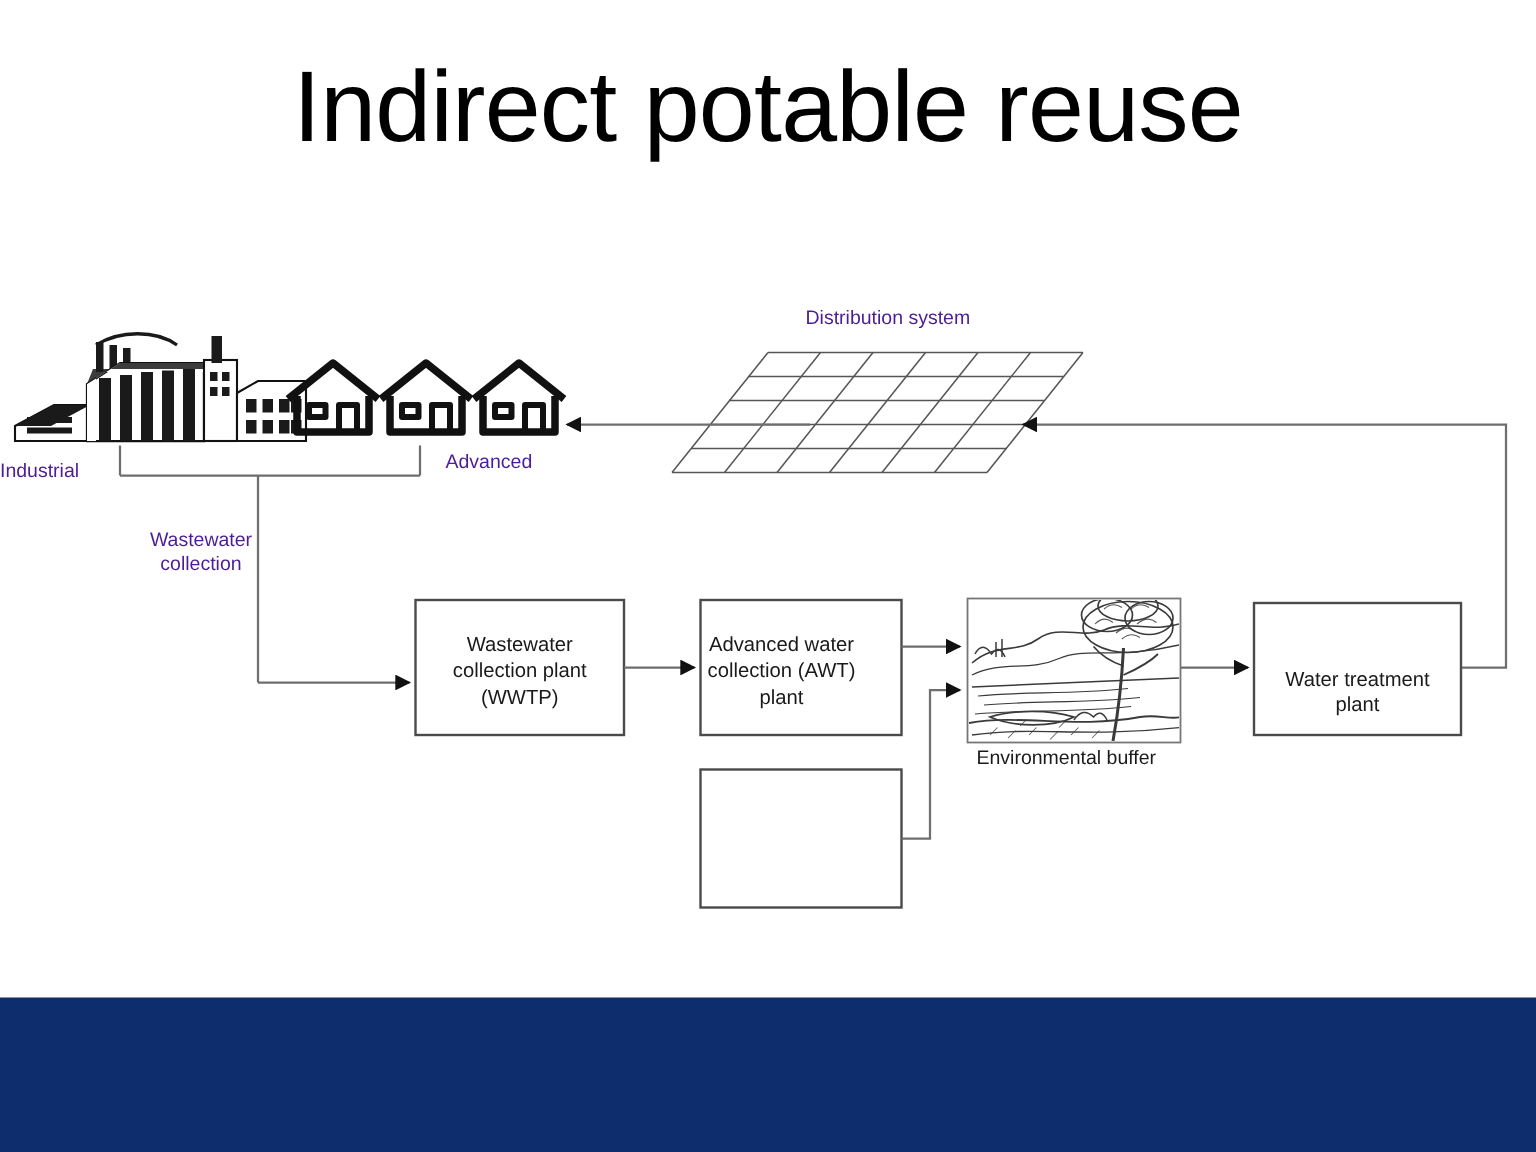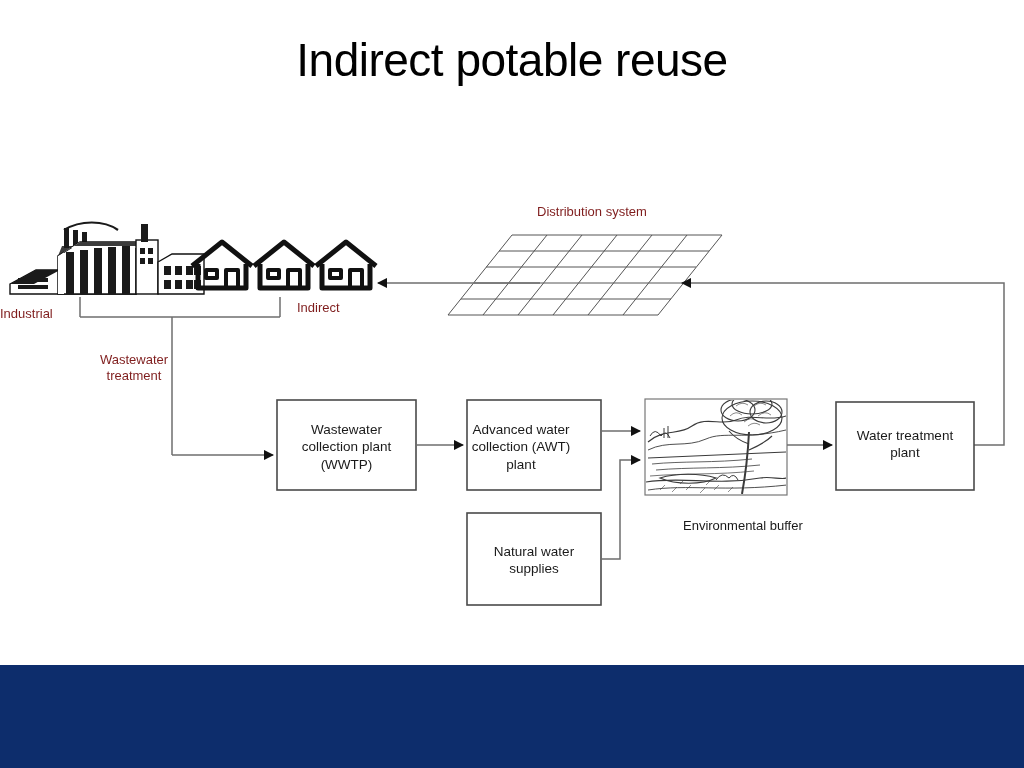--- a/index.html
+++ b/index.html
@@ -17,21 +17,21 @@
     color: #000000;
   }
 
   
   #slide-title {
     position: absolute;
     left: 0;
     top: 36px;
     width: 1024px;
     text-align: center;
-    font-size: 46px;
+    font-size: 67px;
     font-weight: 400;
     line-height: 1.08;
     letter-spacing: -0.5px;
     color: #000000;
     white-space: nowrap;
   }
 
   
   #diagram {
     position: absolute;
@@ -56,21 +56,21 @@
     pointer-events: none;
   }
   .pic-caption {
     position: absolute;
     font-size: 13px;
     color: #1a1a1a;
   }
   .node-label {
     position: absolute;
     font-size: 13px;
-    color: #7f1d1d;
+    color: #4c1d95;
     line-height: 1.25;
   }
 
   
   #footer-banner {
     position: absolute;
     left: 0;
     top: 665px;
     width: 1024px;
     height: 103px;
@@ -265,51 +265,47 @@
 
     <g fill="none" stroke="#6e6e6e" stroke-width="1.5">
       <path d="M 787 285 L 832 285" marker-end="url(#arrowR)"></path>
     </g>
 
     <rect x="836" y="242" width="138" height="88" fill="#ffffff" stroke="#4a4a4a" stroke-width="1.6"></rect>
   </svg>
 
   <div class="node-label" style="left:0; top:146px;">Industrial</div>
 
-  <div class="node-label" style="left:297px; top:140px;">Indirect</div>
+  <div class="node-label" style="left:297px; top:140px;">Advanced</div>
 
   <div class="node-label" style="left:92px; top:192px; text-align:center; width:84px;">
     <div>Wastewater</div>
-    <div>treatment</div>
+    <div>collection</div>
   </div>
 
   <div class="node-label" style="left:537px; top:44px;">Distribution system</div>
 
   <div class="box-label" style="left:277px; top:261px; width:139px;">
     <div>Wastewater</div>
     <div>collection plant</div>
     <div>(WWTP)</div>
   </div>
 
   <div class="box-label" style="left:467px; top:261px; width:108px;">
     <div>Advanced water</div>
     <div>collection (AWT)</div>
     <div>plant</div>
   </div>
 
-  <div class="box-label" style="left:467px; top:383px; width:134px;">
-    <div>Natural water</div>
-    <div>supplies</div>
-  </div>
-
-  <div class="box-label" style="left:836px; top:267px; width:138px;">
+
+  <div class="box-label" style="left:836px; top:284px; width:138px;">
     <div>Water treatment</div>
     <div>plant</div>
   </div>
 
-  <div class="pic-caption" style="left:651px; top:358px;margin-left:32px;">Environmental buffer</div>
+  <div class="pic-caption" style="left:651px; top:337px;">Environmental buffer</div>
 </div>
 
 <div id="footer-banner">
   
   
   
 </div>
 
 </body></html>

